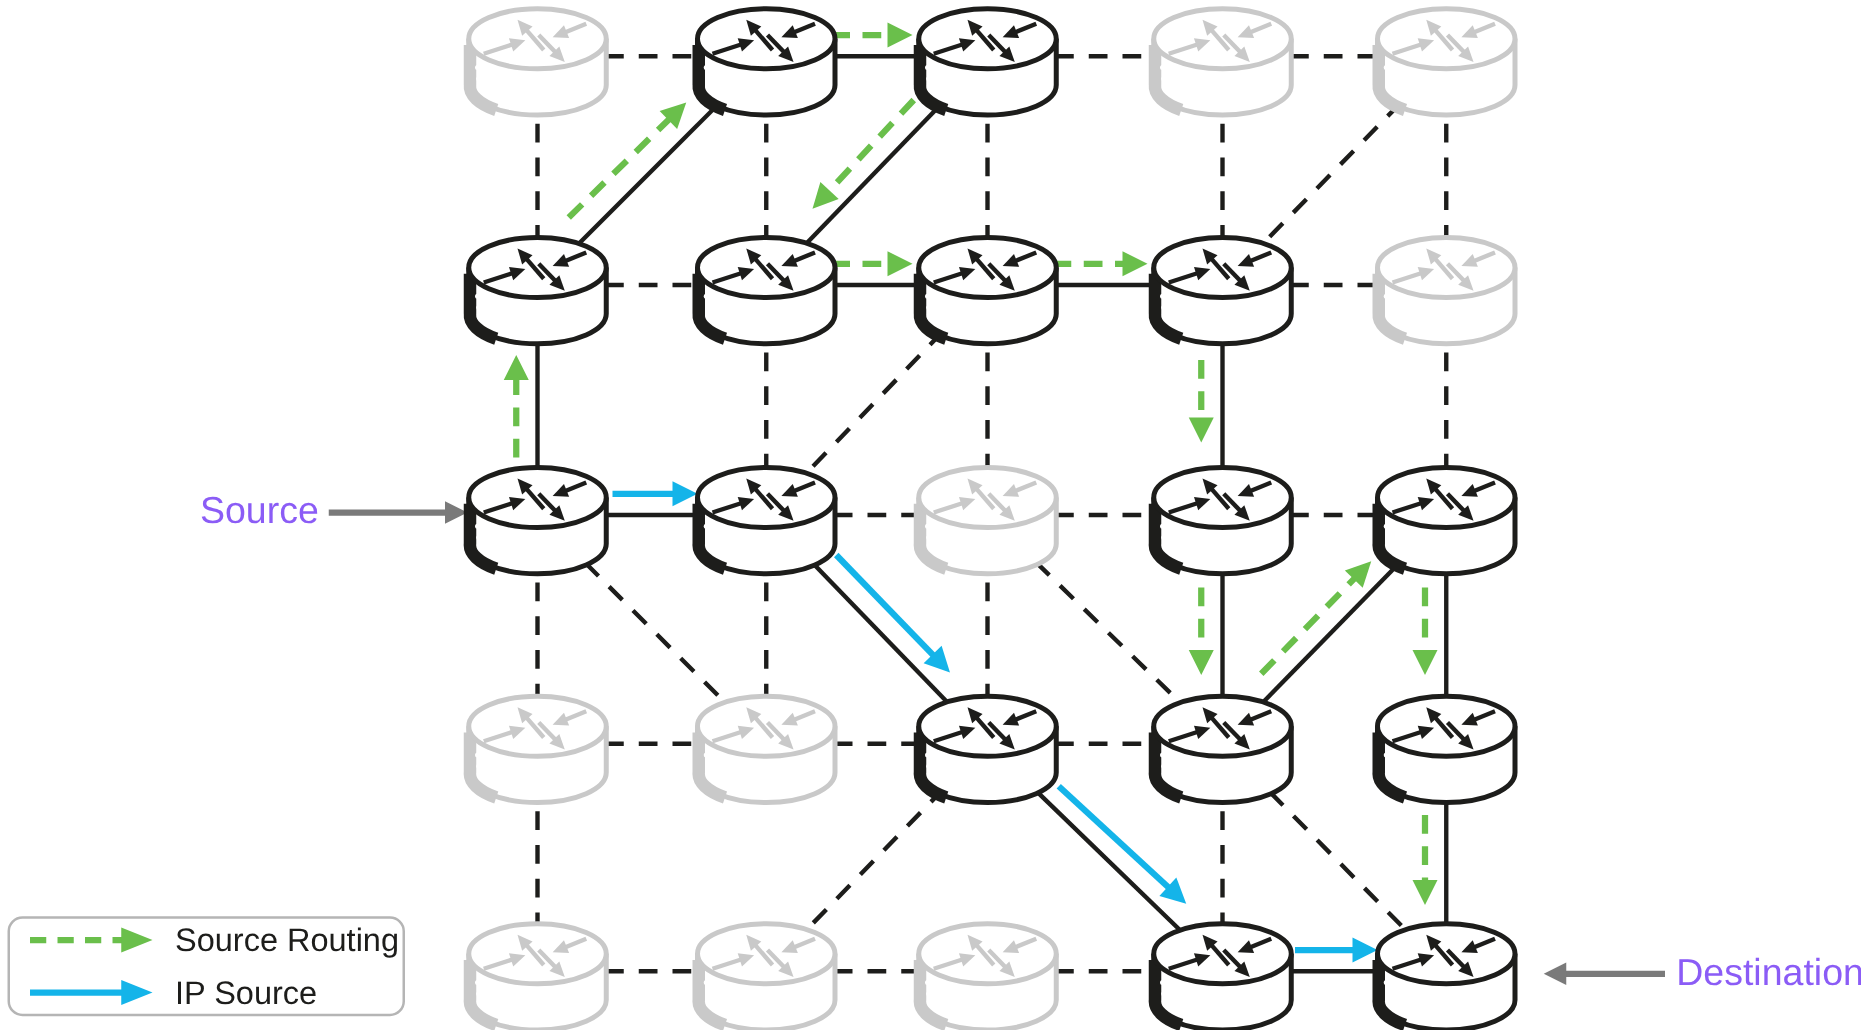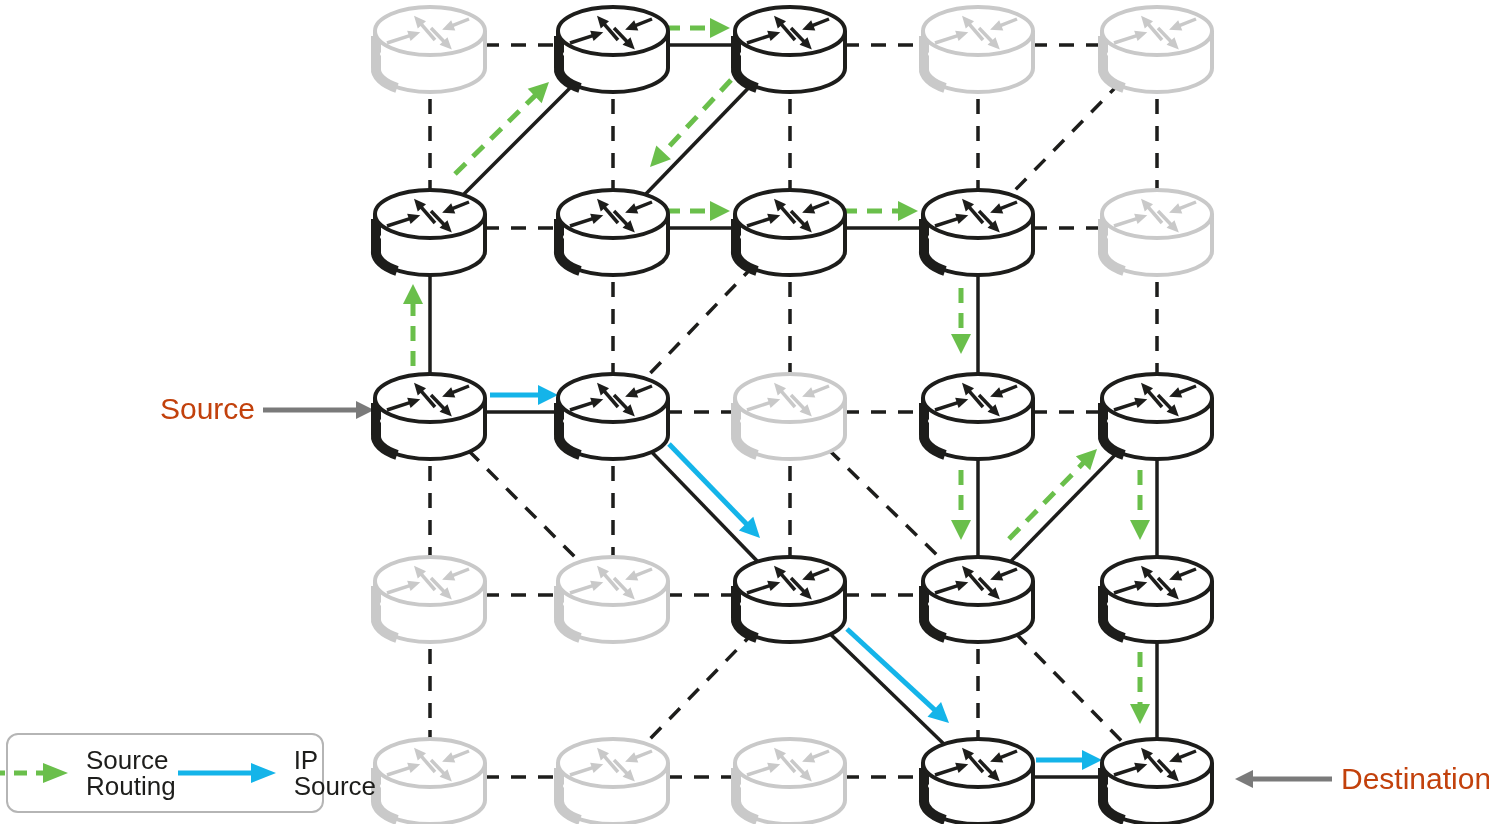--- a/index.html
+++ b/index.html
@@ -5,26 +5,26 @@
   html,body{margin:0;padding:0;background:#fff;}
   body{width:1489px;height:824px;overflow:hidden;position:relative;
        font-family:"Liberation Sans",sans-serif;color:#1d1d1b;}
   .stage{position:absolute;inset:0;width:1489px;height:824px;}
   svg#diagram{position:absolute;left:0;top:0;}
   .link{stroke:#1d1d1b;stroke-width:3.5;fill:none;}
   .link.dashed{stroke-dasharray:15 12;}
   .rline{stroke:currentColor;stroke-width:5;fill:none;}
   .rhead{fill:currentColor;stroke:none;}
   .router{overflow:visible;}
-  .floating-label{position:absolute;font-size:30px;line-height:32px;color:#c2410c;white-space:nowrap;}
+  .floating-label{position:absolute;font-size:30px;line-height:32px;color:#8b5cf6;white-space:nowrap;}
   #source-label{left:145px;top:393px;width:110px;text-align:right;}
   #destination-label{left:1341px;top:763px;}
   .legend{position:absolute;left:6px;top:733px;width:318px;height:80px;
           background:#fff;border:2px solid #b5b5b5;border-radius:12px;
-          display:flex;flex-direction:row;justify-content:center;
+          display:flex;flex-direction:column;justify-content:space-between;
           box-sizing:border-box;padding:4px 0 4px 14px;}
   .legend-row{display:flex;align-items:center;gap:14px;}
   .legend-row svg{flex:0 0 auto;display:block;}
   .legend-swatch-line{stroke-width:5;fill:none;}
   .legend-row.dashed-style .legend-swatch-line{stroke-dasharray:13 9;}
   .legend-label{font-size:26px;line-height:26px;color:#1d1d1b;}
 </style>
 </head>
 <body>
 

